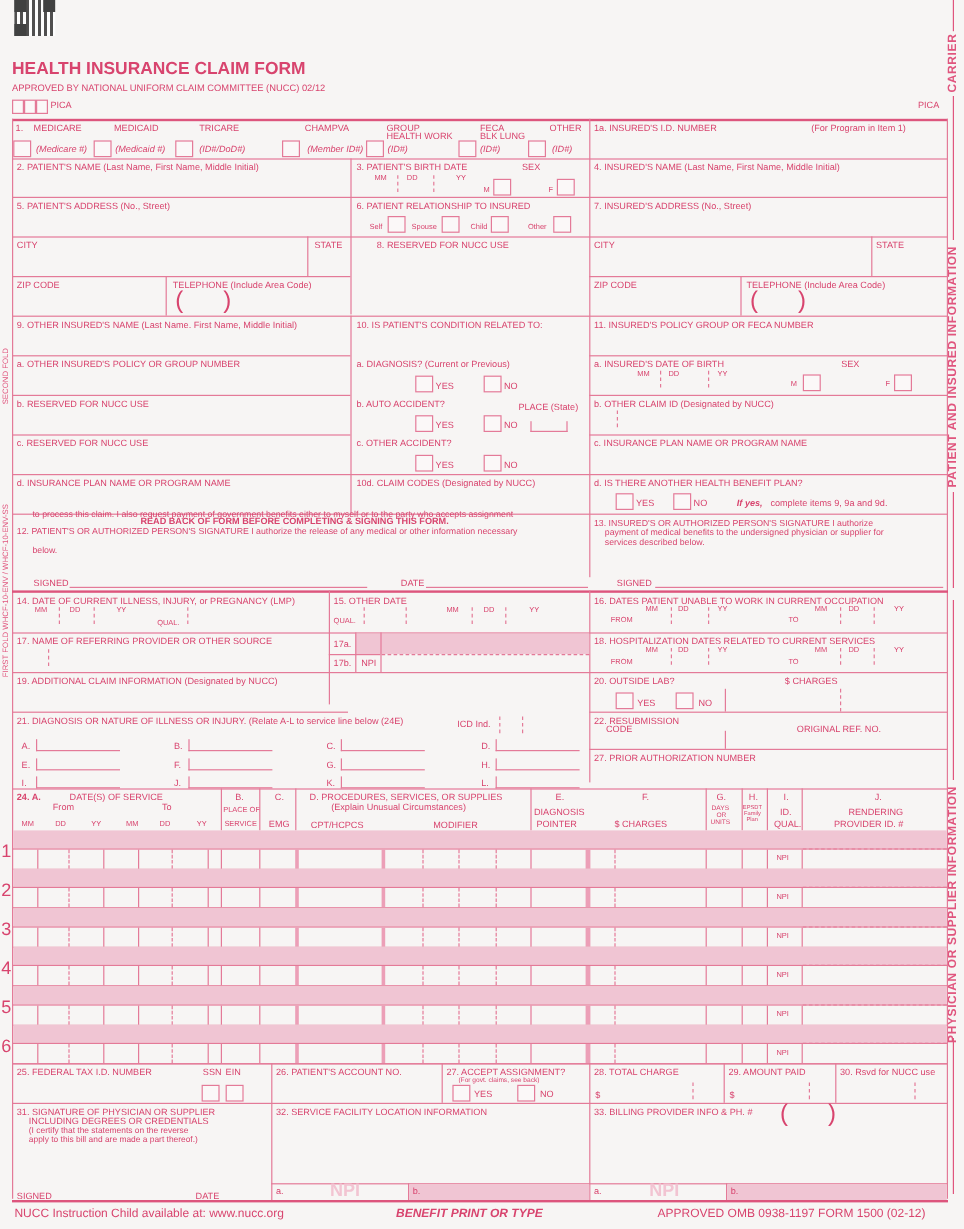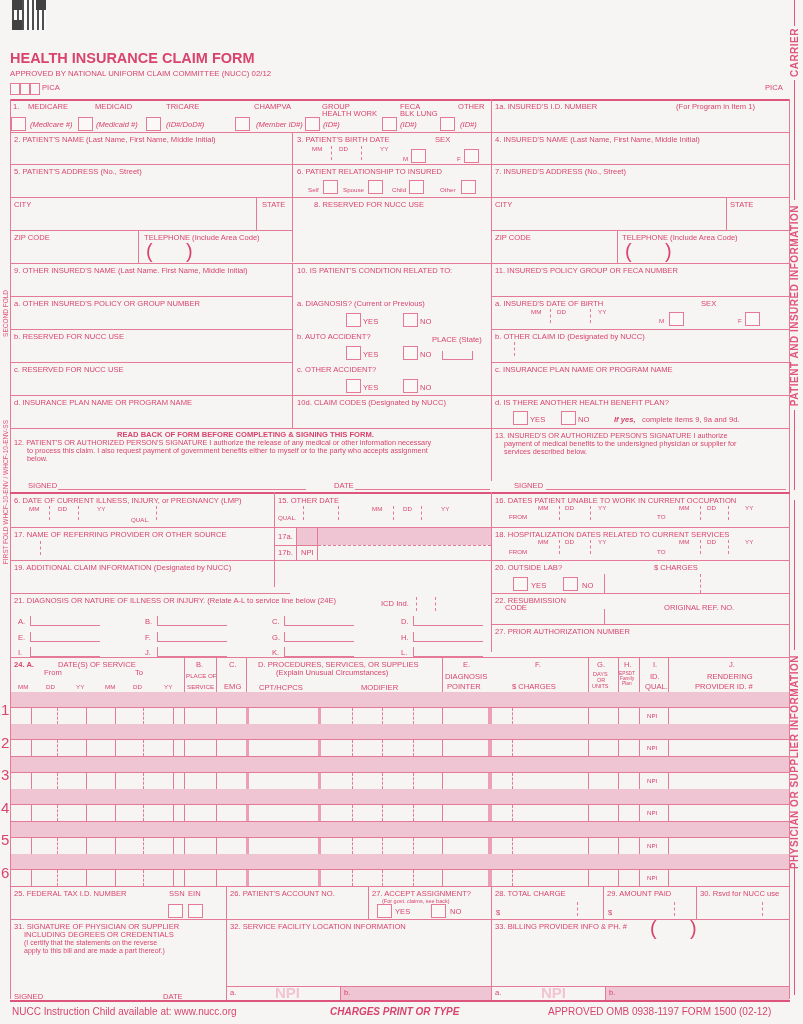--- a/index.html
+++ b/index.html
@@ -211,36 +211,36 @@
 <div class="lbl" style="left:530px;top:416px;">YES</div>
 <div class="box" style="left:561px;top:411px;"></div>
 <div class="lbl" style="left:578px;top:416px;">NO</div>
 <div class="lbl b it" style="left:614px;top:416px;">If yes,</div>
 <div class="lbl" style="left:642px;top:416px;">complete items 9, 9a and 9d.</div>
 
 <div class="hl" style="left:10px;top:428px;width:780px;"></div>
 
 <div class="lbl b" style="left:117px;top:431px;">READ BACK OF FORM BEFORE COMPLETING &amp; SIGNING THIS FORM.</div>
 <div class="lbl" style="left:14px;top:439px;font-size:7.3px;">12. PATIENT'S OR AUTHORIZED PERSON'S SIGNATURE I authorize the release of any medical or other information necessary</div>
-<div class="lbl" style="left:27px;top:447px;font-size:7.3px;">to process this claim. I also request payment of government benefits either to myself or to the party who accepts assignment</div>
+<div class="lbl" style="left:27px;top:425px;font-size:7.3px;">to process this claim. I also request payment of government benefits either to myself or to the party who accepts assignment</div>
 <div class="lbl" style="left:27px;top:455px;font-size:7.3px;">below.</div>
 <div class="lbl" style="left:28px;top:482px;">SIGNED</div>
 <div class="hl" style="left:58px;top:489px;width:248px;"></div>
 <div class="lbl" style="left:334px;top:482px;">DATE</div>
 <div class="hl" style="left:355px;top:489px;width:135px;"></div>
 <div class="lbl" style="left:495px;top:432px;font-size:7.3px;">13. INSURED'S OR AUTHORIZED PERSON'S SIGNATURE I authorize</div>
 <div class="lbl" style="left:504px;top:440px;font-size:7.3px;">payment of medical benefits to the undersigned physician or supplier for</div>
 <div class="lbl" style="left:504px;top:448px;font-size:7.3px;">services described below.</div>
 <div class="lbl" style="left:514px;top:482px;">SIGNED</div>
 <div class="hl" style="left:546px;top:489px;width:240px;"></div>
 
 <div class="hlt" style="left:10px;top:492px;width:780px;"></div>
 <div class="vl" style="left:491px;top:492px;height:160px;"></div>
 
-<div class="lbl" style="left:14px;top:497px;">6. DATE OF CURRENT ILLNESS, INJURY, or PREGNANCY (LMP)</div>
+<div class="lbl" style="left:14px;top:497px;">14. DATE OF CURRENT ILLNESS, INJURY, or PREGNANCY (LMP)</div>
 <div class="lbl sm" style="left:29px;top:505px;">MM</div>
 <div class="lbl sm" style="left:58px;top:505px;">DD</div>
 <div class="lbl sm" style="left:97px;top:505px;">YY</div>
 <div class="vd" style="left:49px;top:506px;height:14px;"></div>
 <div class="vd" style="left:78px;top:506px;height:14px;"></div>
 <div class="lbl sm" style="left:131px;top:516px;">QUAL.</div>
 <div class="vd" style="left:156px;top:506px;height:14px;"></div>
 <div class="vl" style="left:274px;top:492px;height:95px;"></div>
 <div class="lbl" style="left:278px;top:497px;">15. OTHER DATE</div>
 <div class="lbl sm" style="left:278px;top:514px;">QUAL.</div>
@@ -603,14 +603,14 @@
 <div class="lbl" style="left:344px;top:989px;">b.</div>
 <div class="vl" style="left:605px;top:986px;height:14px;"></div>
 <div class="shade" style="left:606px;top:987px;width:183px;height:13px;"></div>
 <div class="lbl" style="left:495px;top:989px;">a.</div>
 <div class="lbl b" style="left:541px;top:985px;font-size:15px;line-height:15px;color:#f2c4d2;">NPI</div>
 <div class="lbl" style="left:609px;top:989px;">b.</div>
 
 <div class="hlt" style="left:10px;top:1000px;width:780px;"></div>
 
 <div class="lbl" style="left:12px;top:1006px;font-size:10px;line-height:11px;">NUCC Instruction Child available at: www.nucc.org</div>
-<div class="lbl b it" style="left:330px;top:1006px;font-size:10px;line-height:11px;">CHARGES PRINT OR TYPE</div>
+<div class="lbl b it" style="left:330px;top:1006px;font-size:10px;line-height:11px;">BENEFIT PRINT OR TYPE</div>
 <div class="lbl" style="left:548px;top:1006px;font-size:10px;line-height:11px;">APPROVED OMB 0938-1197 FORM 1500 (02-12)</div>
 
 </body></html>

